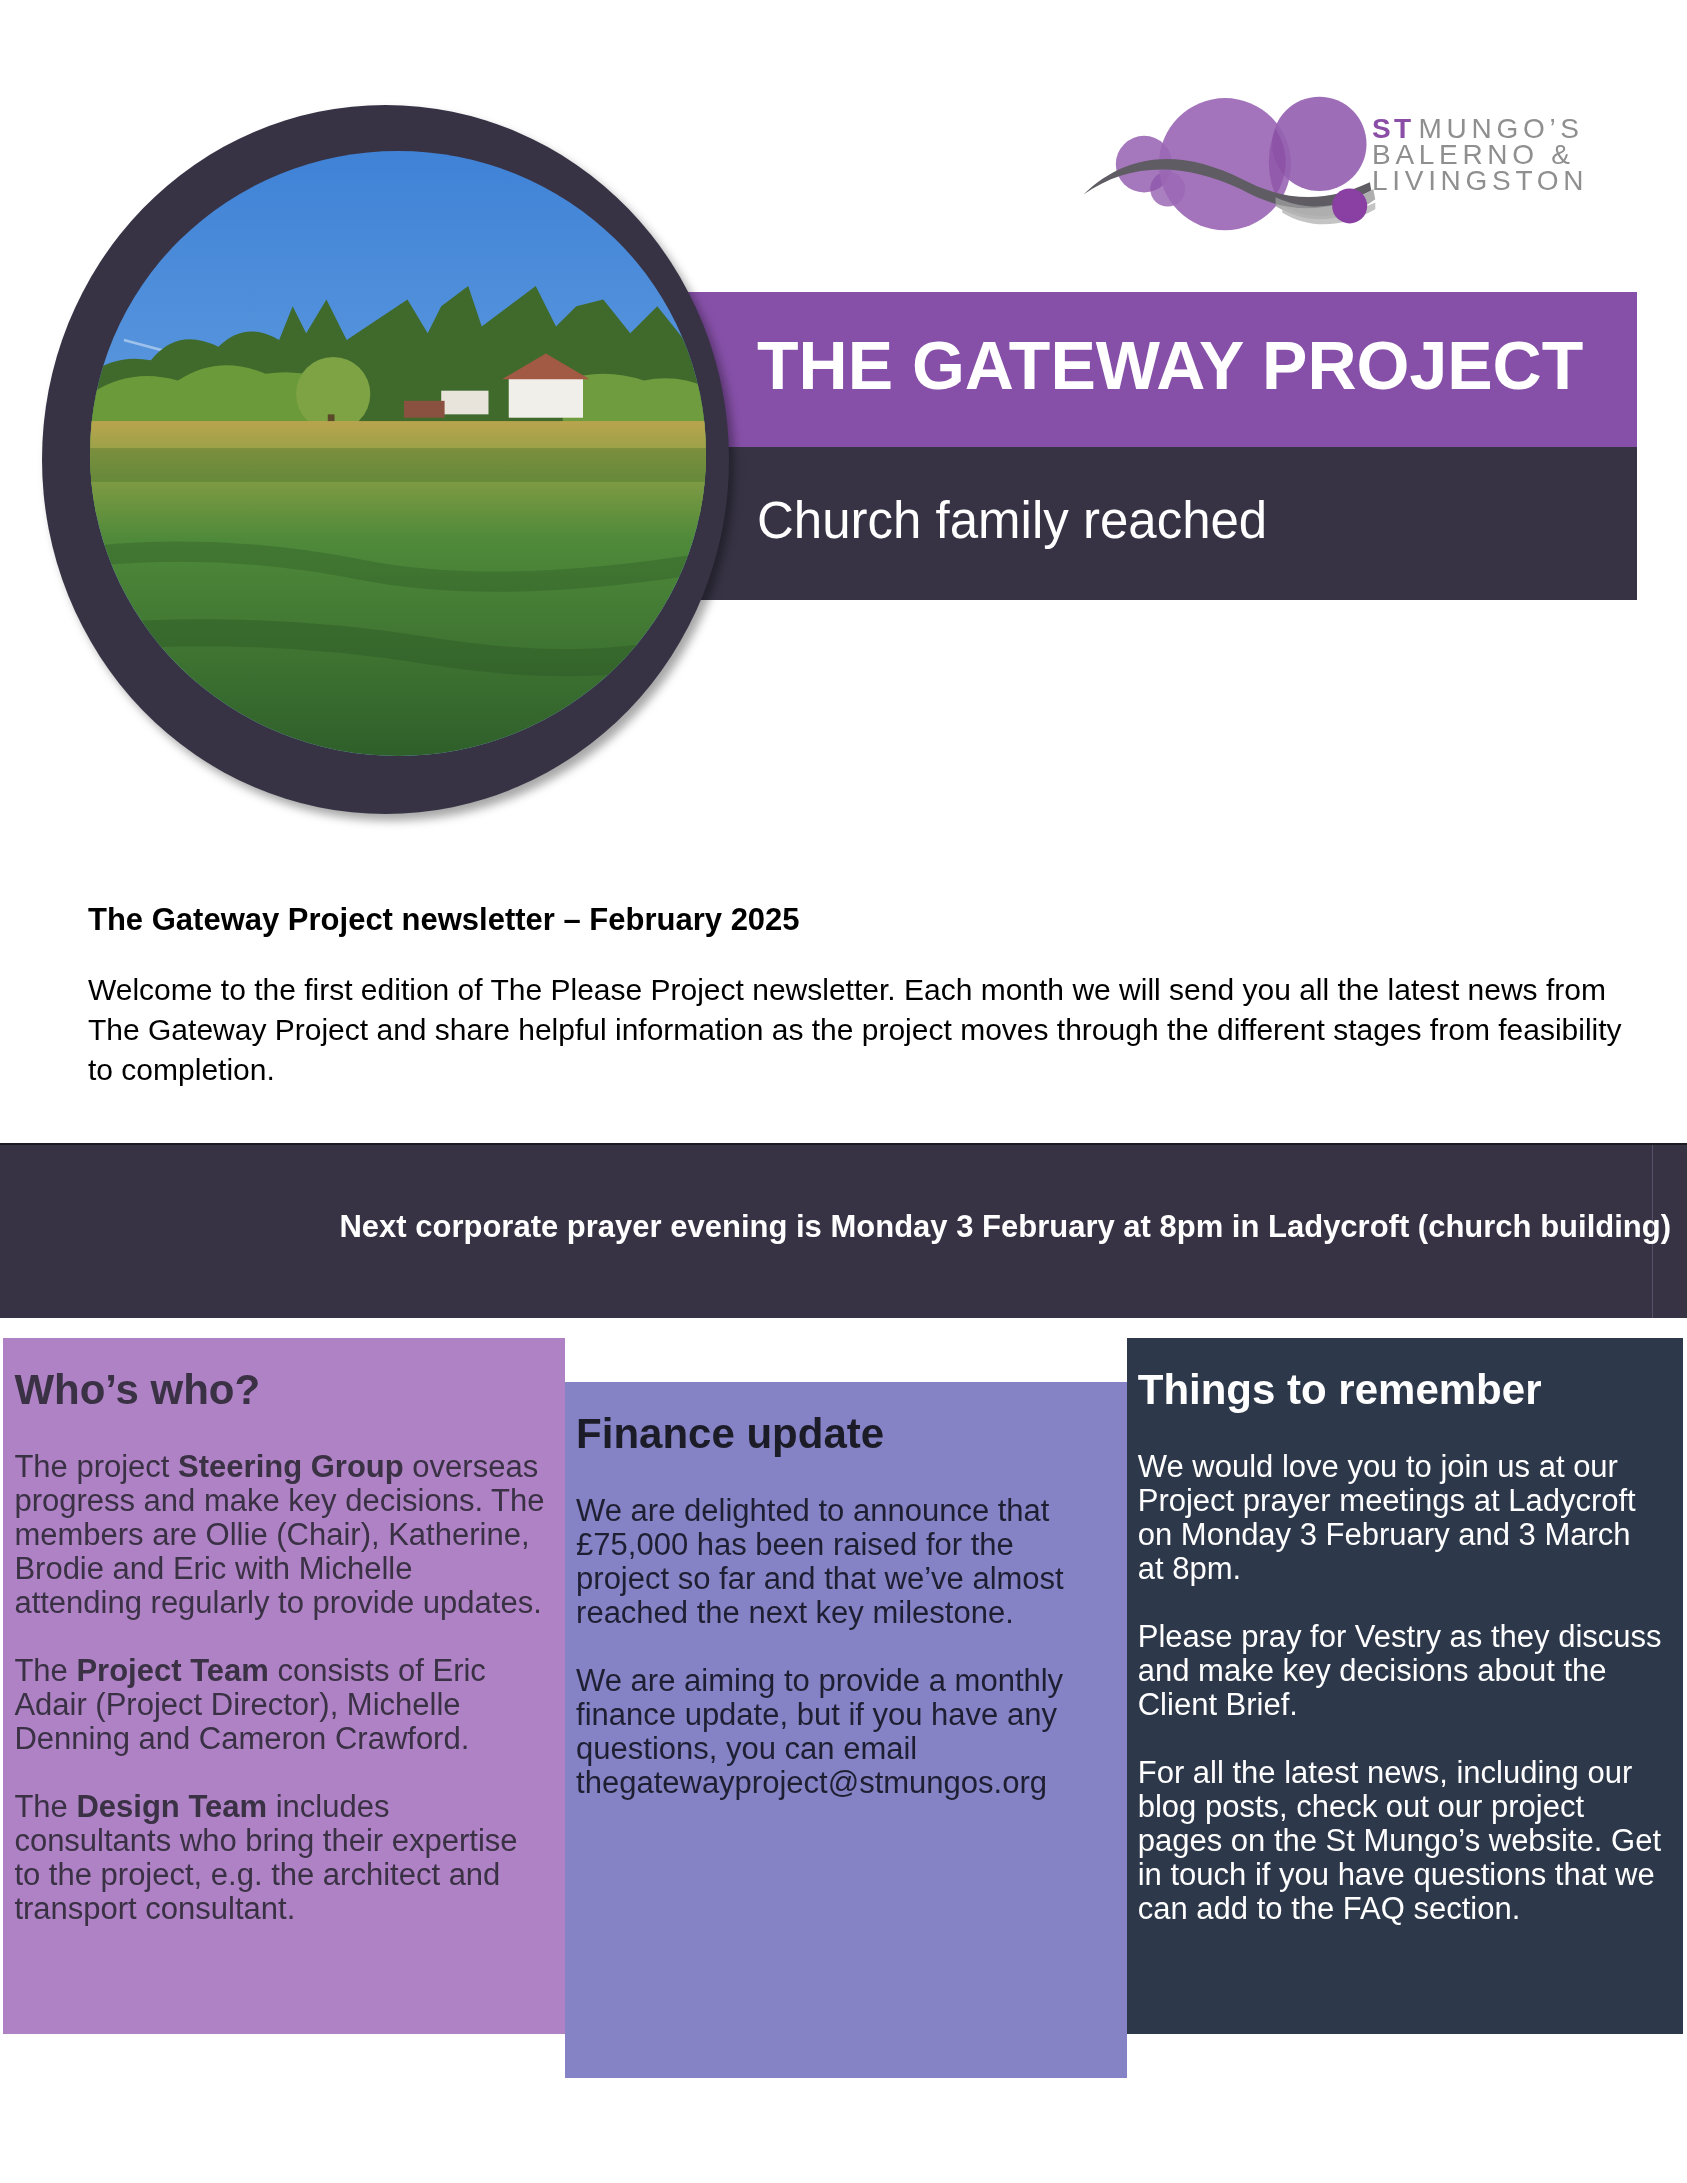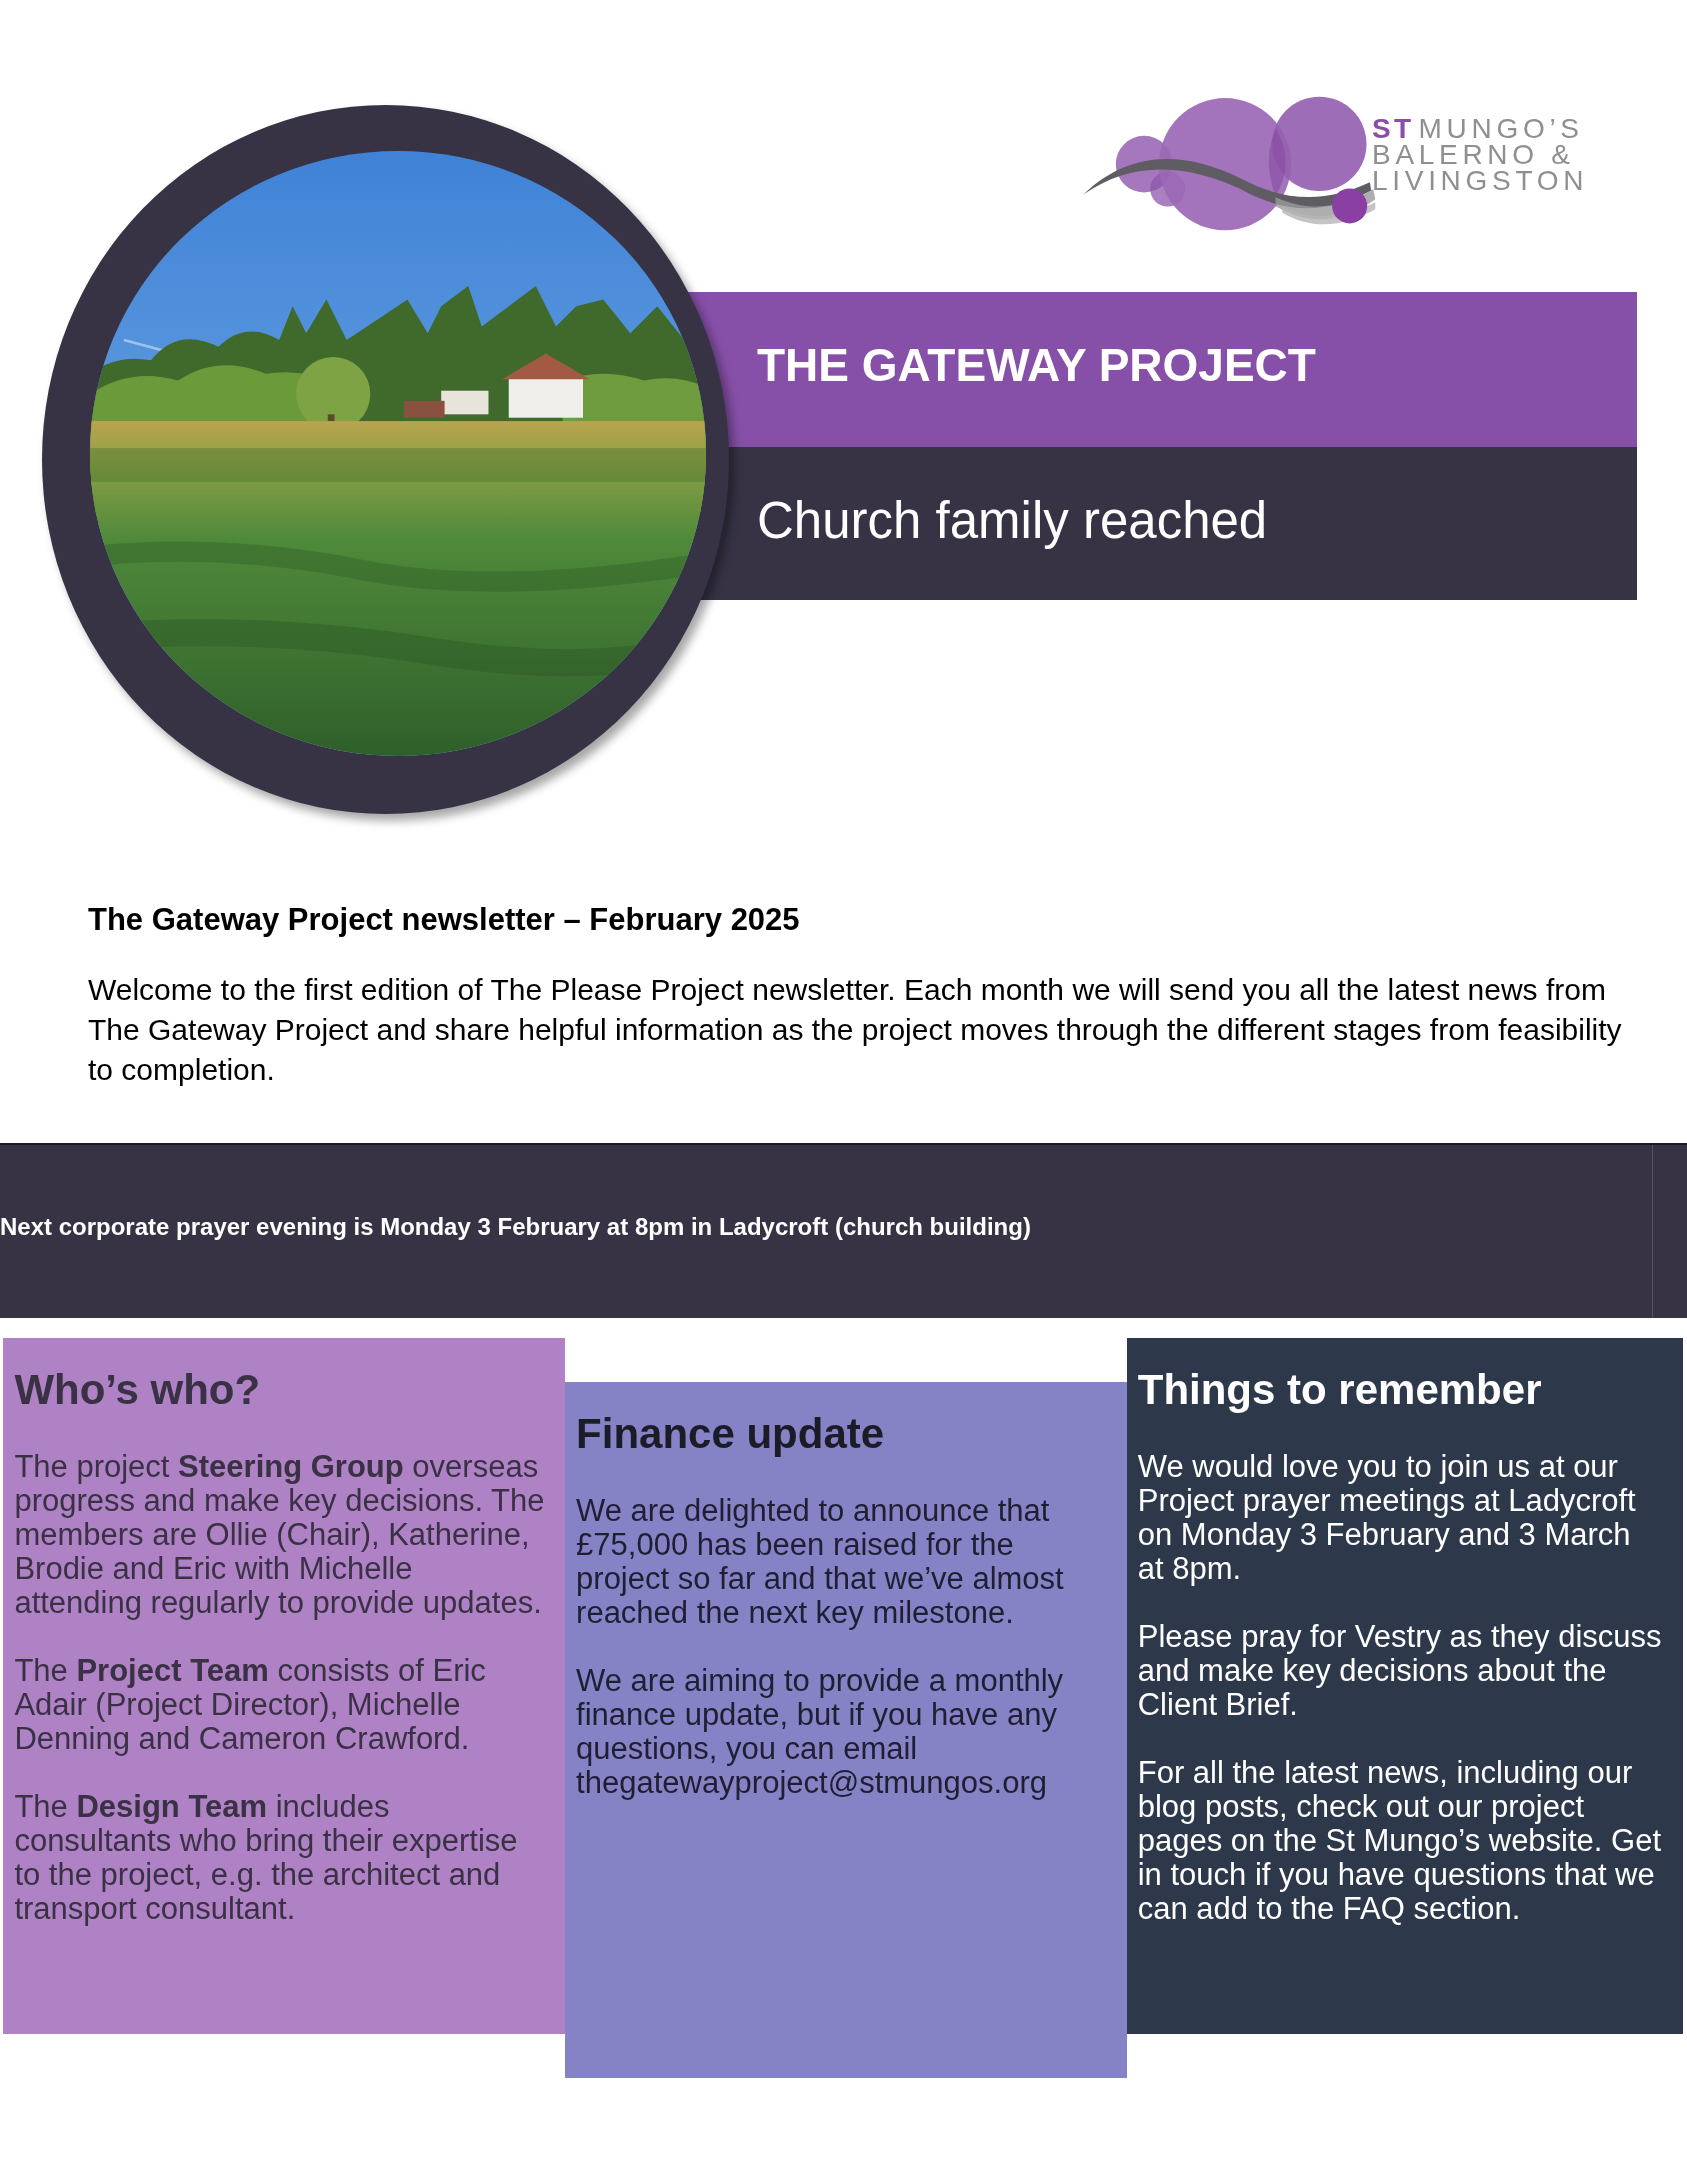--- a/index.html
+++ b/index.html
@@ -8,36 +8,36 @@
 
   
   #logo { left:1073px; top:88px; width:553px; height:155px; }
   #logo svg { position:absolute; left:0; top:0; }
   .logo-text { position:absolute; left:299px; font-size:28px; line-height:26px; letter-spacing:4.7px; color:#8f8f8f; font-family:"Liberation Sans", sans-serif; white-space:nowrap; }
   .logo-text .st { color:#8a4ea6; font-weight:bold; letter-spacing:3.4px; margin-right:4px; }
 
   
   #band-purple { left:655px; top:292px; width:982px; height:155px; background:#8650a8; }
   #band-dark { left:655px; top:447px; width:982px; height:153px; background:#373345; }
-  #title { left:757px; top:328px; font-size:46px; font-weight:bold; color:#ffffff; line-height:74px; white-space:nowrap; letter-spacing:0px; }
+  #title { left:757px; top:328px; font-size:68px; font-weight:bold; color:#ffffff; line-height:74px; white-space:nowrap; letter-spacing:0px; }
   #subtitle { left:757px; top:490px; font-size:51px; color:#ffffff; line-height:61px; white-space:nowrap; }
 
   
   #ring { left:42px; top:105px; width:687px; height:709px; border-radius:50%; background:#373345; box-shadow:5.4px 6.7px 9.4px rgba(0,0,0,0.35); }
   #photo { left:90px; top:151px; width:616px; height:605px; border-radius:50%; overflow:hidden; }
   #photo svg { display:block; }
 
   
   #intro-heading { left:88px; top:900px; font-size:31px; font-weight:bold; color:#000; white-space:nowrap; line-height:40px; }
   #intro-body { left:88px; top:970px; width:1539px; font-size:30px; line-height:40px; color:#000; }
 
   
   #prayer-banner { left:0; top:1143px; width:1687px; height:175px; background:#373345; border-top:2px solid #1b1b22; box-sizing:border-box; }
   #prayer-banner .edge-line { position:absolute; left:1652px; top:0; width:1.3px; height:100%; background:#55526a; }
-  #prayer-text { position:absolute; left:0; width:1687px; top:62px; text-align:left; font-size:24px; font-weight:bold; color:#ffffff; white-space:nowrap; line-height:40px; padding-right:16px; box-sizing:border-box; }
+  #prayer-text { position:absolute; left:0; width:1687px; top:62px; text-align:right; font-size:31px; font-weight:bold; color:#ffffff; white-space:nowrap; line-height:40px; padding-right:16px; box-sizing:border-box; }
 
   
   #columns { left:3.4px; top:1338px; width:1680px; height:696px; display:flex; }
   .col { height:100%; box-sizing:border-box; padding:27px 20px 0 11px; }
   .col h2 { margin:0; font-size:42px; font-weight:bold; line-height:49px; }
   .col p { margin:0; font-size:31px; line-height:34px; }
   .col .gap { height:34px; }
   .col-who { width:562px; background:#ae82c4; color:#3a3145; }
   .col-fin { width:562px; background:#8583c5; color:#1f1f33;margin-top:44px; }
   .col-fin h2 { color:#1c1c28; }

